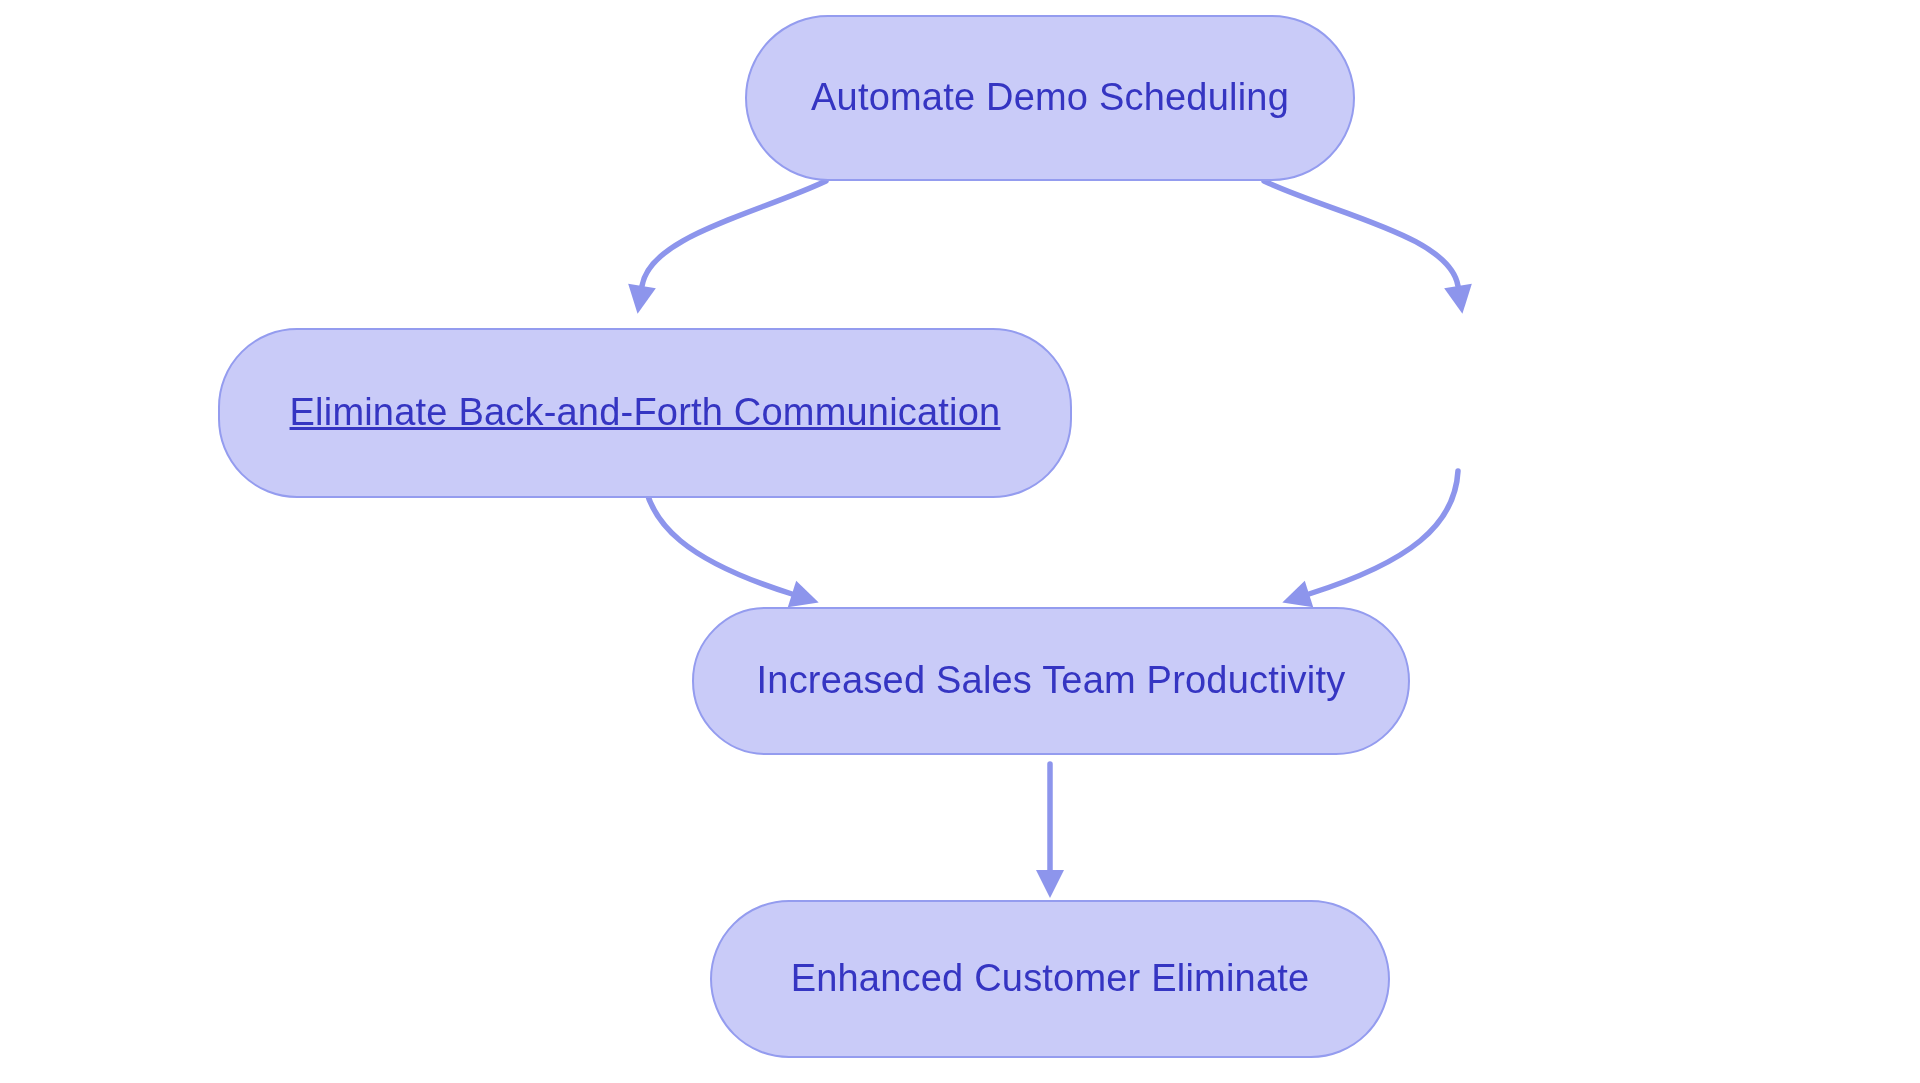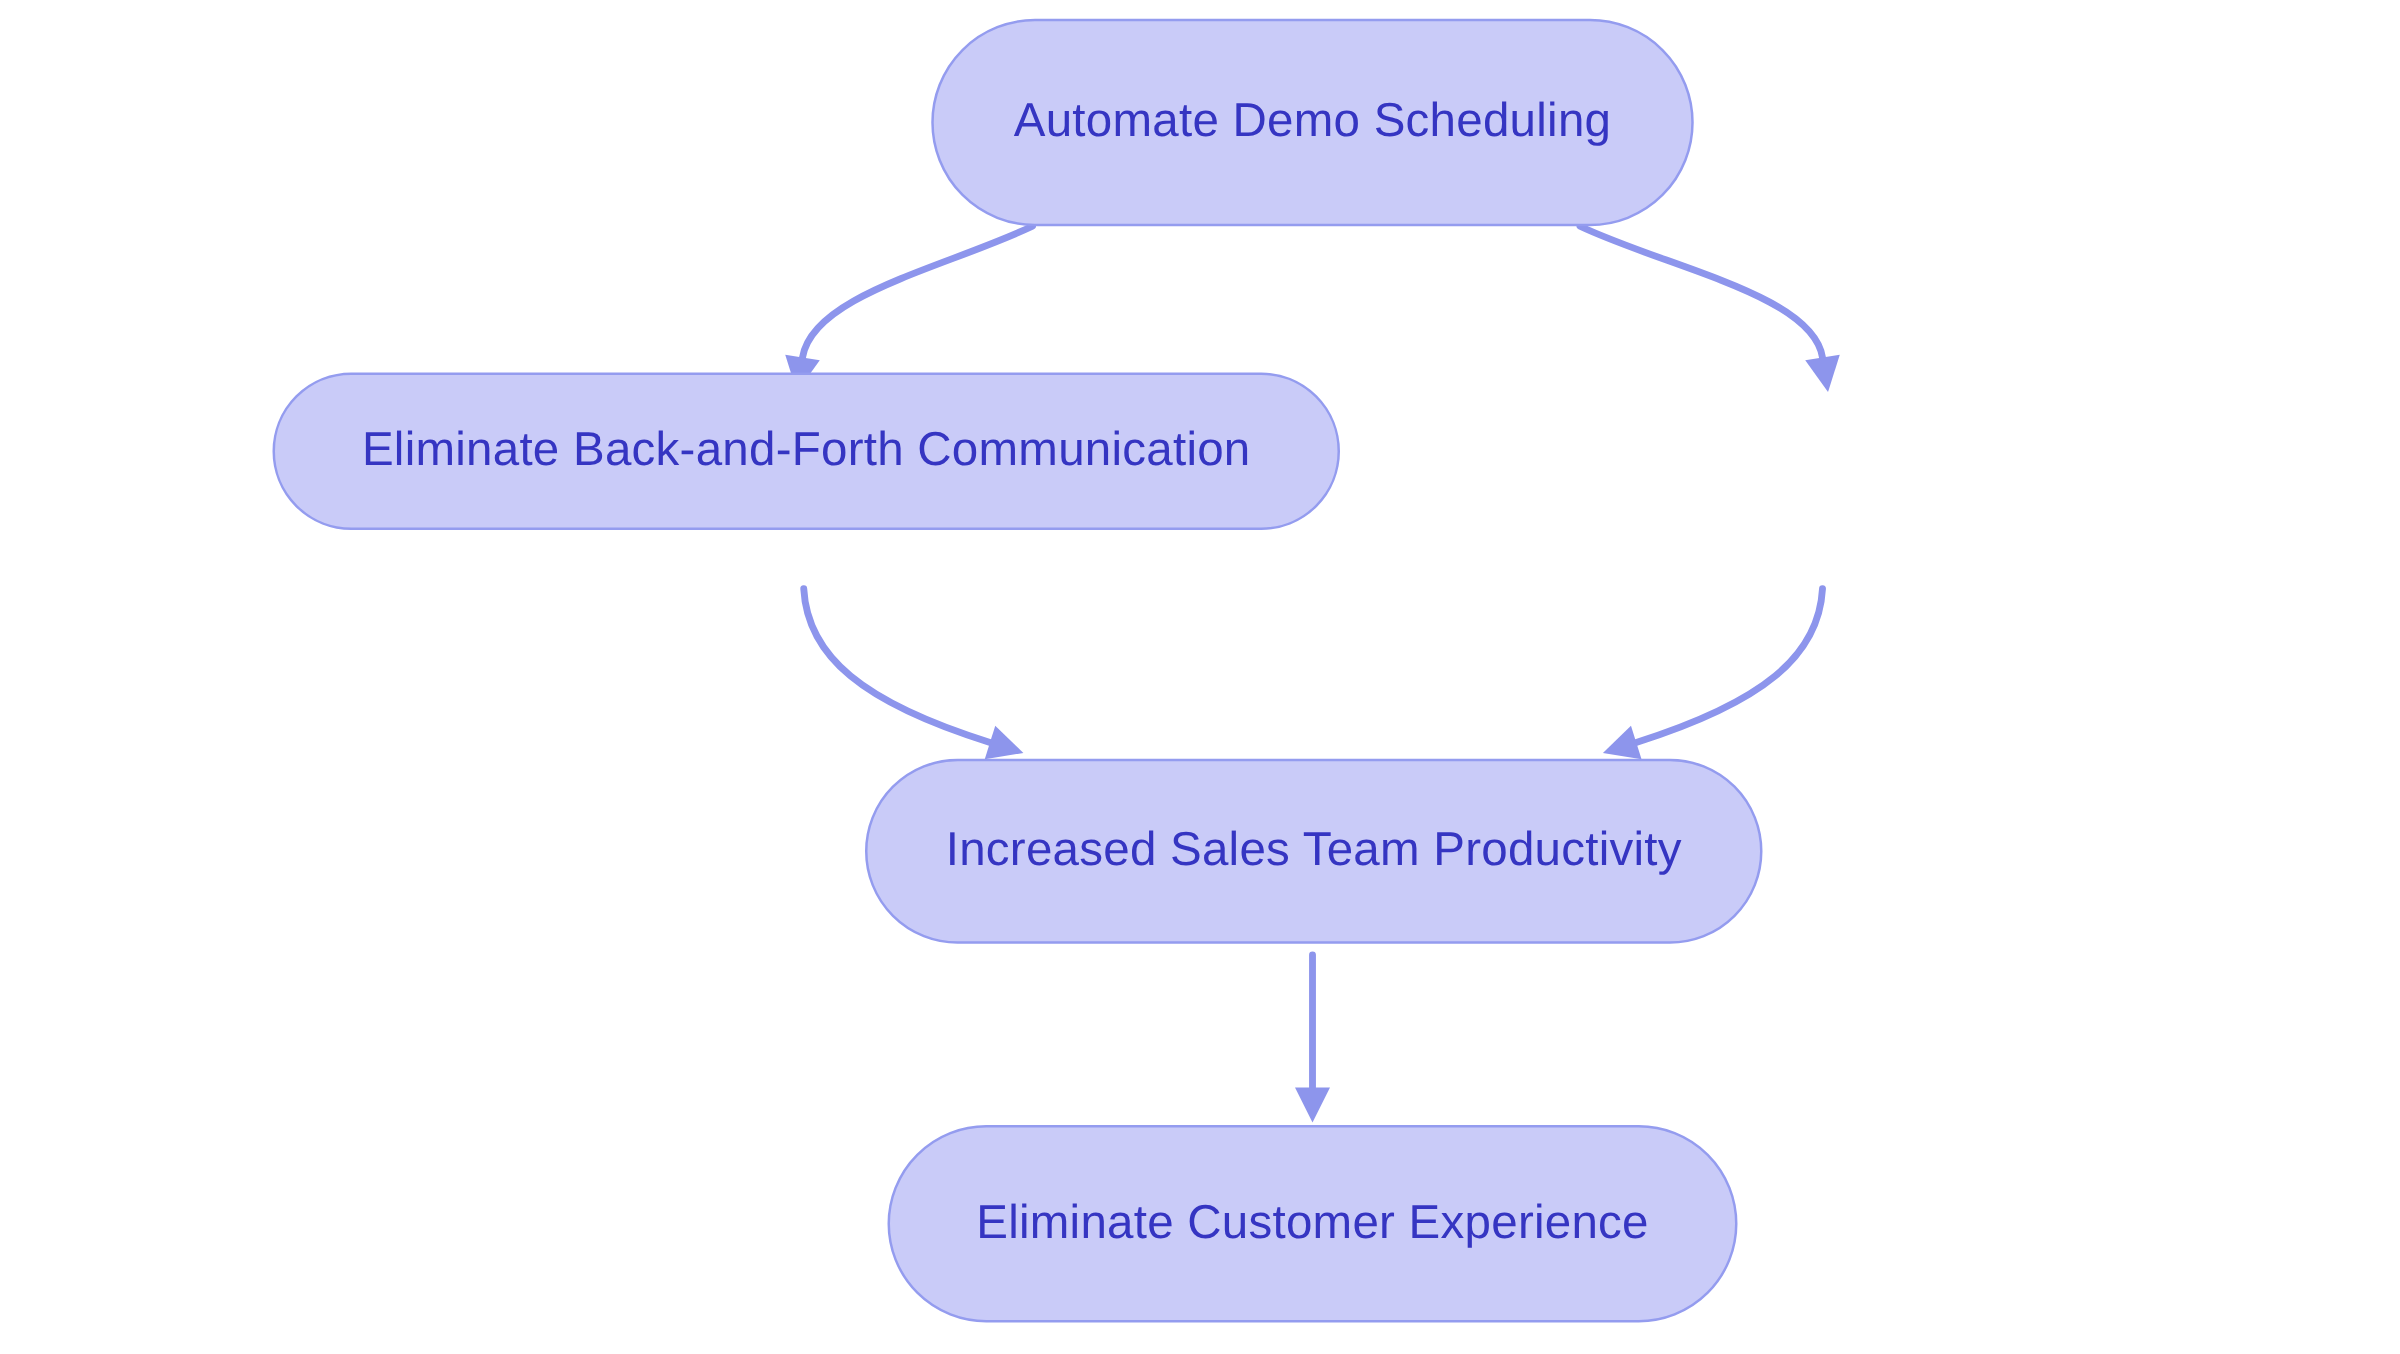--- a/index.html
+++ b/index.html
@@ -44,21 +44,21 @@
     align-items: center;
     justify-content: center;
     text-align: center;
     color: var(--text, #3535c2);
     font-size: 38px;
     letter-spacing: 0.2px;
     line-height: 1.2;
     white-space: nowrap;
   }
   .n-automate     { left: 745px;  top: 15px;  width: 610px; height: 166px; border-radius: 83px; justify-content: center; }
-  .n-eliminate    { left: 218px;  top: 298px; width: 854px; height: 126px; }
+  .n-eliminate    { left: 218px;  top: 328px; width: 854px; height: 170px; text-decoration: underline; }
   .n-allow        { left: 1212px; top: 314px; width: 489px; height: 158px; }
   .n-productivity { left: 692px;  top: 607px; width: 718px; height: 148px; }
   .n-experience   { left: 710px;  top: 900px; width: 680px; height: 158px; }
 </style>
 </head>
 <body>
 
 <div class="canvas">
 
   <svg class="edges" viewBox="0 0 1920 1083" xmlns="http://www.w3.org/2000/svg" aria-hidden="true">
@@ -81,16 +81,16 @@
   <div class="node n-eliminate">
     <span>Eliminate Back-and-Forth Communication</span>
   </div>
 
 
   <div class="node n-productivity">
     <span>Increased Sales Team Productivity</span>
   </div>
 
   <div class="node n-experience">
-    <span>Eliminate Customer Experience</span>
+    <span>Enhanced Customer Eliminate</span>
   </div>
 
 </div>
 
 </body></html>

